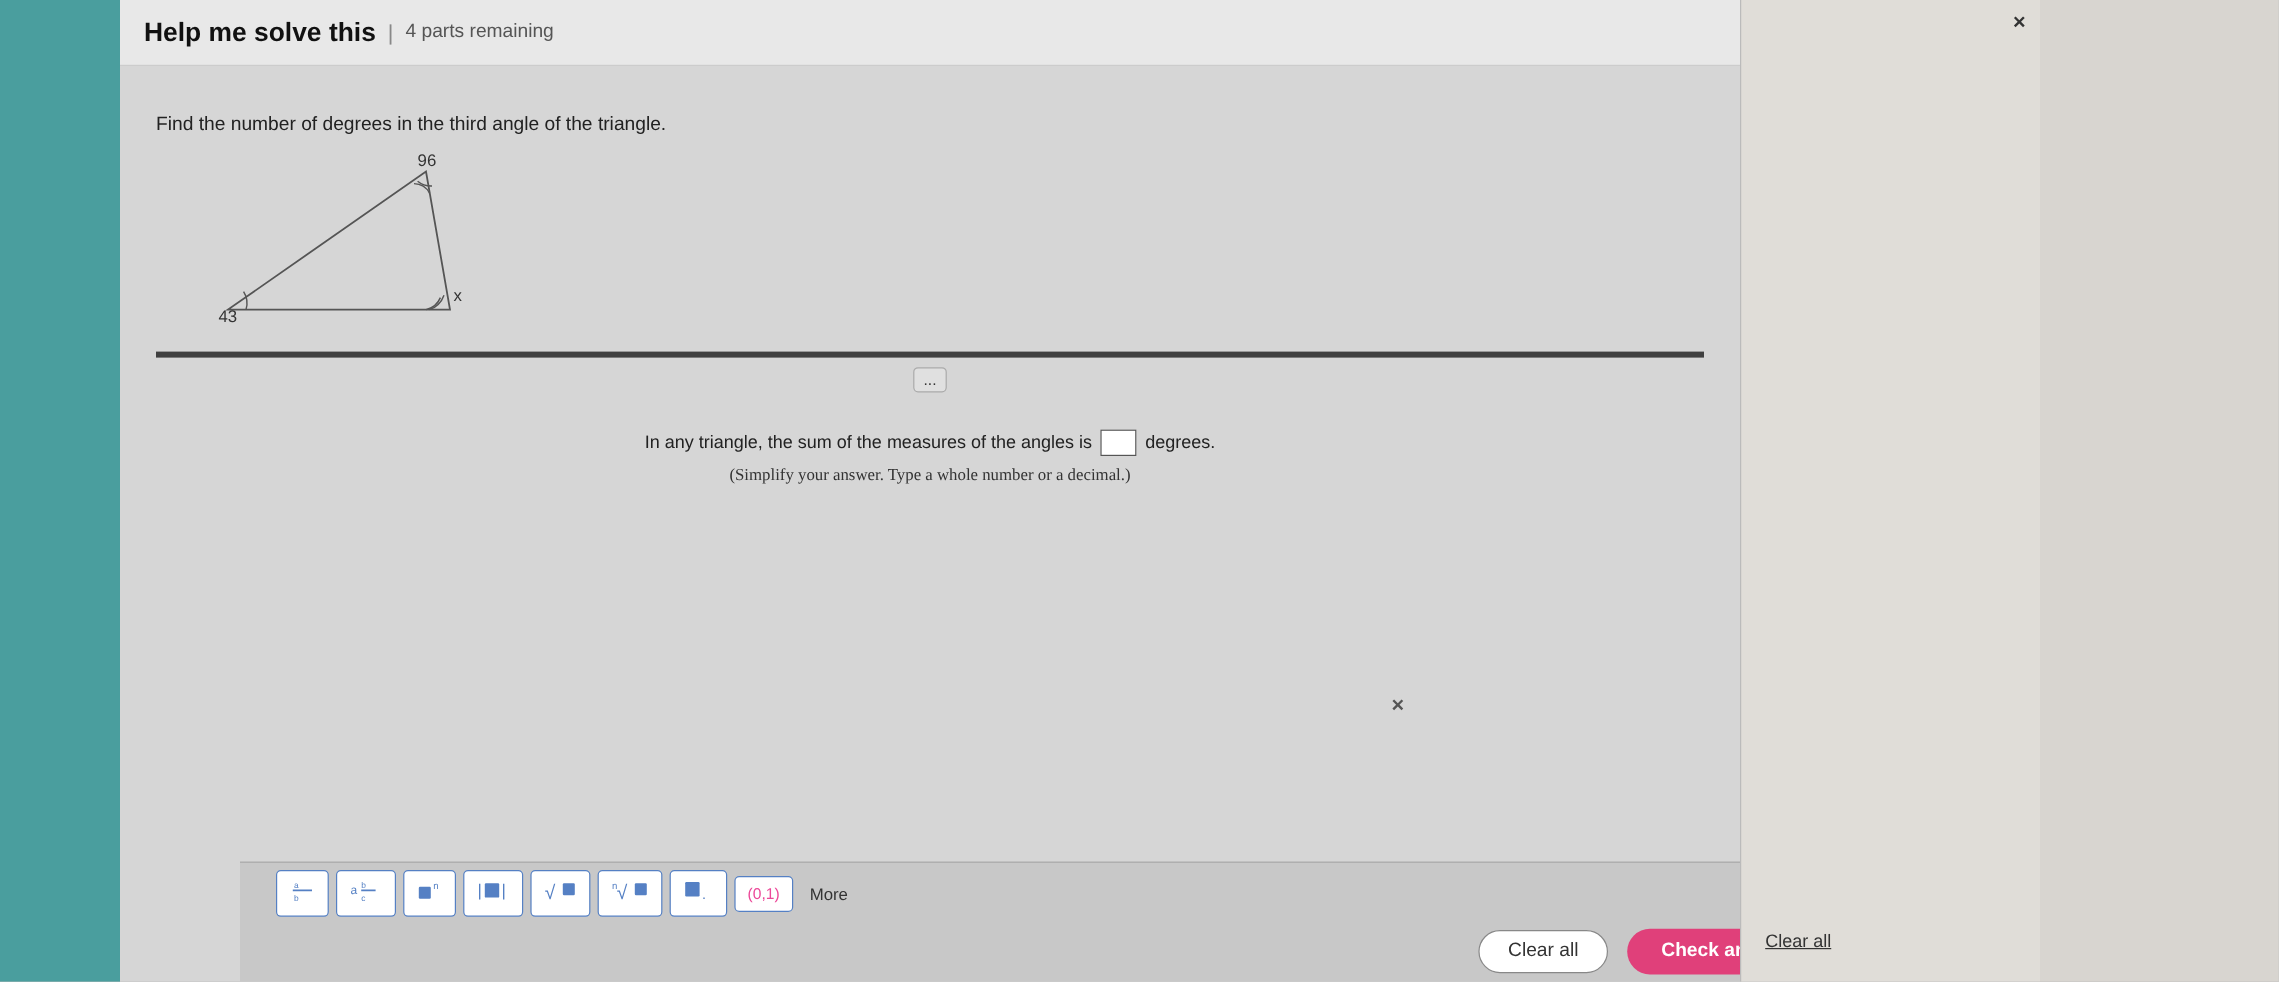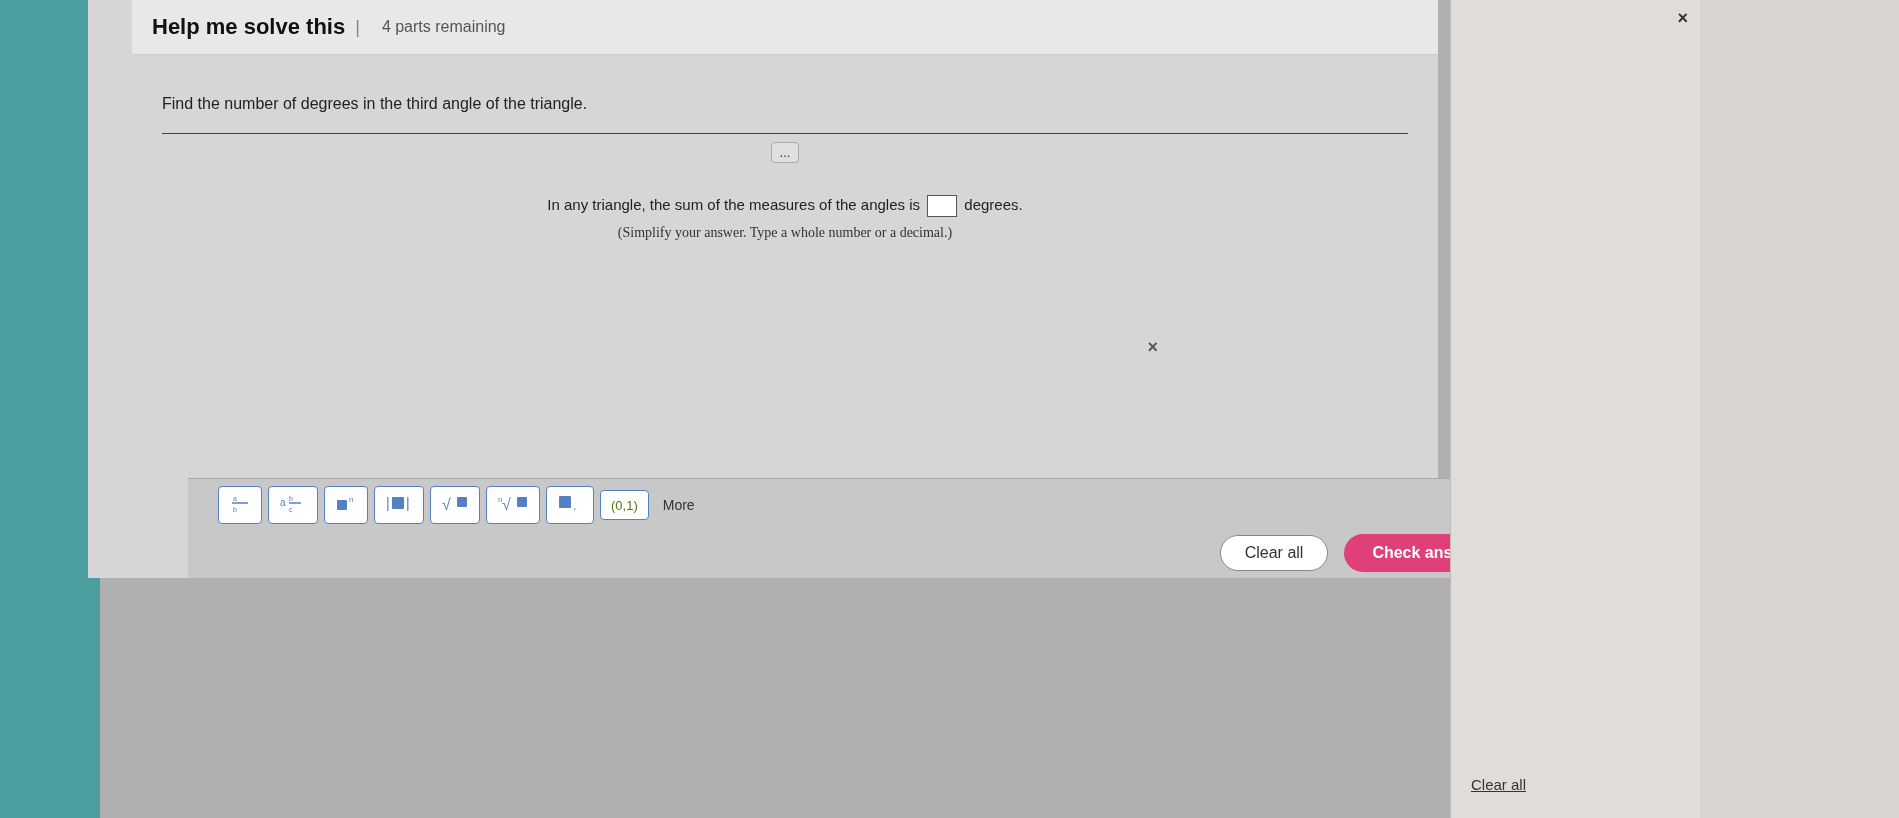--- a/index.html
+++ b/index.html
@@ -16,25 +16,24 @@
       position: absolute;
       top: 0; left: 0;
       width: 100px;
       height: 818px;
       background: #4a9e9e;
     }
 
     .main-panel {
       position: absolute;
       top: 0;
-      left: 88px;
+      left: 100px;
       width: 1350px;
-      height: 578px;
+      height: 818px;
       background: #d6d6d6;
-      padding-left: 44px;
     }
 
     .header {
       display: flex;
       align-items: center;
       padding: 14px 20px;
       border-bottom: 1px solid #ccc;
       background: #e8e8e8;
     }
 
@@ -55,35 +54,34 @@
 
     .header-divider {
       color: #888;
       margin: 0 10px;
       font-size: 18px;
     }
 
     .header-parts {
       font-size: 16px;
       color: #555;
-      margin-left: 12px;
     }
 
     .content-area {
       padding: 20px 30px;
       background: #d6d6d6;
     }
 
     .question-section {
       background: #d6d6d6;
       padding: 10px 0 20px 0;
       display: flex;
       justify-content: space-between;
       align-items: flex-start;
-      border-bottom: 1px solid #404040;
+      border-bottom: 5px solid #404040;
       flex-direction: column;
     }
 
     .question-text {
       font-size: 16px;
       color: #222;
       max-width: 700px;
       padding-top: 10px;
     }
 
@@ -262,20 +260,38 @@
     <span class="header-title">Help me solve this</span>
     <span class="header-divider">|</span>
     <span class="header-parts">4 parts remaining</span>
   </div>
 
   <div class="content-area">
 
     <div class="question-section">
       <div class="question-text">Find the number of degrees in the third angle of the triangle.</div>
 
+      <div class="triangle-diagram">
+        <svg class="triangle-svg" width="290" height="170" viewBox="0 0 290 170">
+
+          <polygon points="60,155 245,155 225,40" fill="none" stroke="#555" stroke-width="1.5"></polygon>
+
+          <path d="M218,48 A18,18 0 0,0 230,52" fill="none" stroke="#555" stroke-width="1.2"></path>
+          <path d="M215,50 A15,15 0 0,1 228,58" fill="none" stroke="#555" stroke-width="1.2"></path>
+
+          <path d="M75,155 A18,18 0 0,0 73,140" fill="none" stroke="#555" stroke-width="1.2"></path>
+
+          <path d="M228,155 A20,20 0 0,0 240,143" fill="none" stroke="#555" stroke-width="1.2"></path>
+          <path d="M225,155 A17,17 0 0,0 237,145" fill="none" stroke="#555" stroke-width="1.2"></path>
+
+          <text x="218" y="35" font-size="14" fill="#333" font-family="Arial">96</text>
+          <text x="52" y="165" font-size="14" fill="#333" font-family="Arial">43</text>
+          <text x="248" y="148" font-size="14" fill="#333" font-family="Arial">x</text>
+        </svg>
+      </div>
     </div>
 
     <div class="divider-row">
       <button class="dots-btn">...</button>
     </div>
 
     <div class="answer-section">
       <div class="answer-instruction">
         <span>In any triangle, the sum of the measures of the angles is</span>
         <span class="inline-input"></span>
@@ -347,21 +363,21 @@
       </button>
       <button class="toolbar-btn blue">
         <span>
           <svg width="26" height="22" viewBox="0 0 26 22">
               <rect x="2" y="4" width="12" height="12" fill="#5580c4" rx="1"></rect>
               <text x="16" y="18" font-size="12" fill="#5580c4">.</text>
             </svg>
         </span>
       </button>
       <button class="toolbar-btn blue">
-        <span style="font-size:13px; color:#4d7c0f;">(0,1)</span>
+        <span style="font-size:13px; color:#ec4899;">(0,1)</span>
       </button>
       <button class="more-btn">More</button>
     </div>
 
     <div class="toolbar-bottom">
       <button class="clear-all-btn">Clear all</button>
       <button class="check-answer-btn">Check answer</button>
     </div>
   </div>
 

